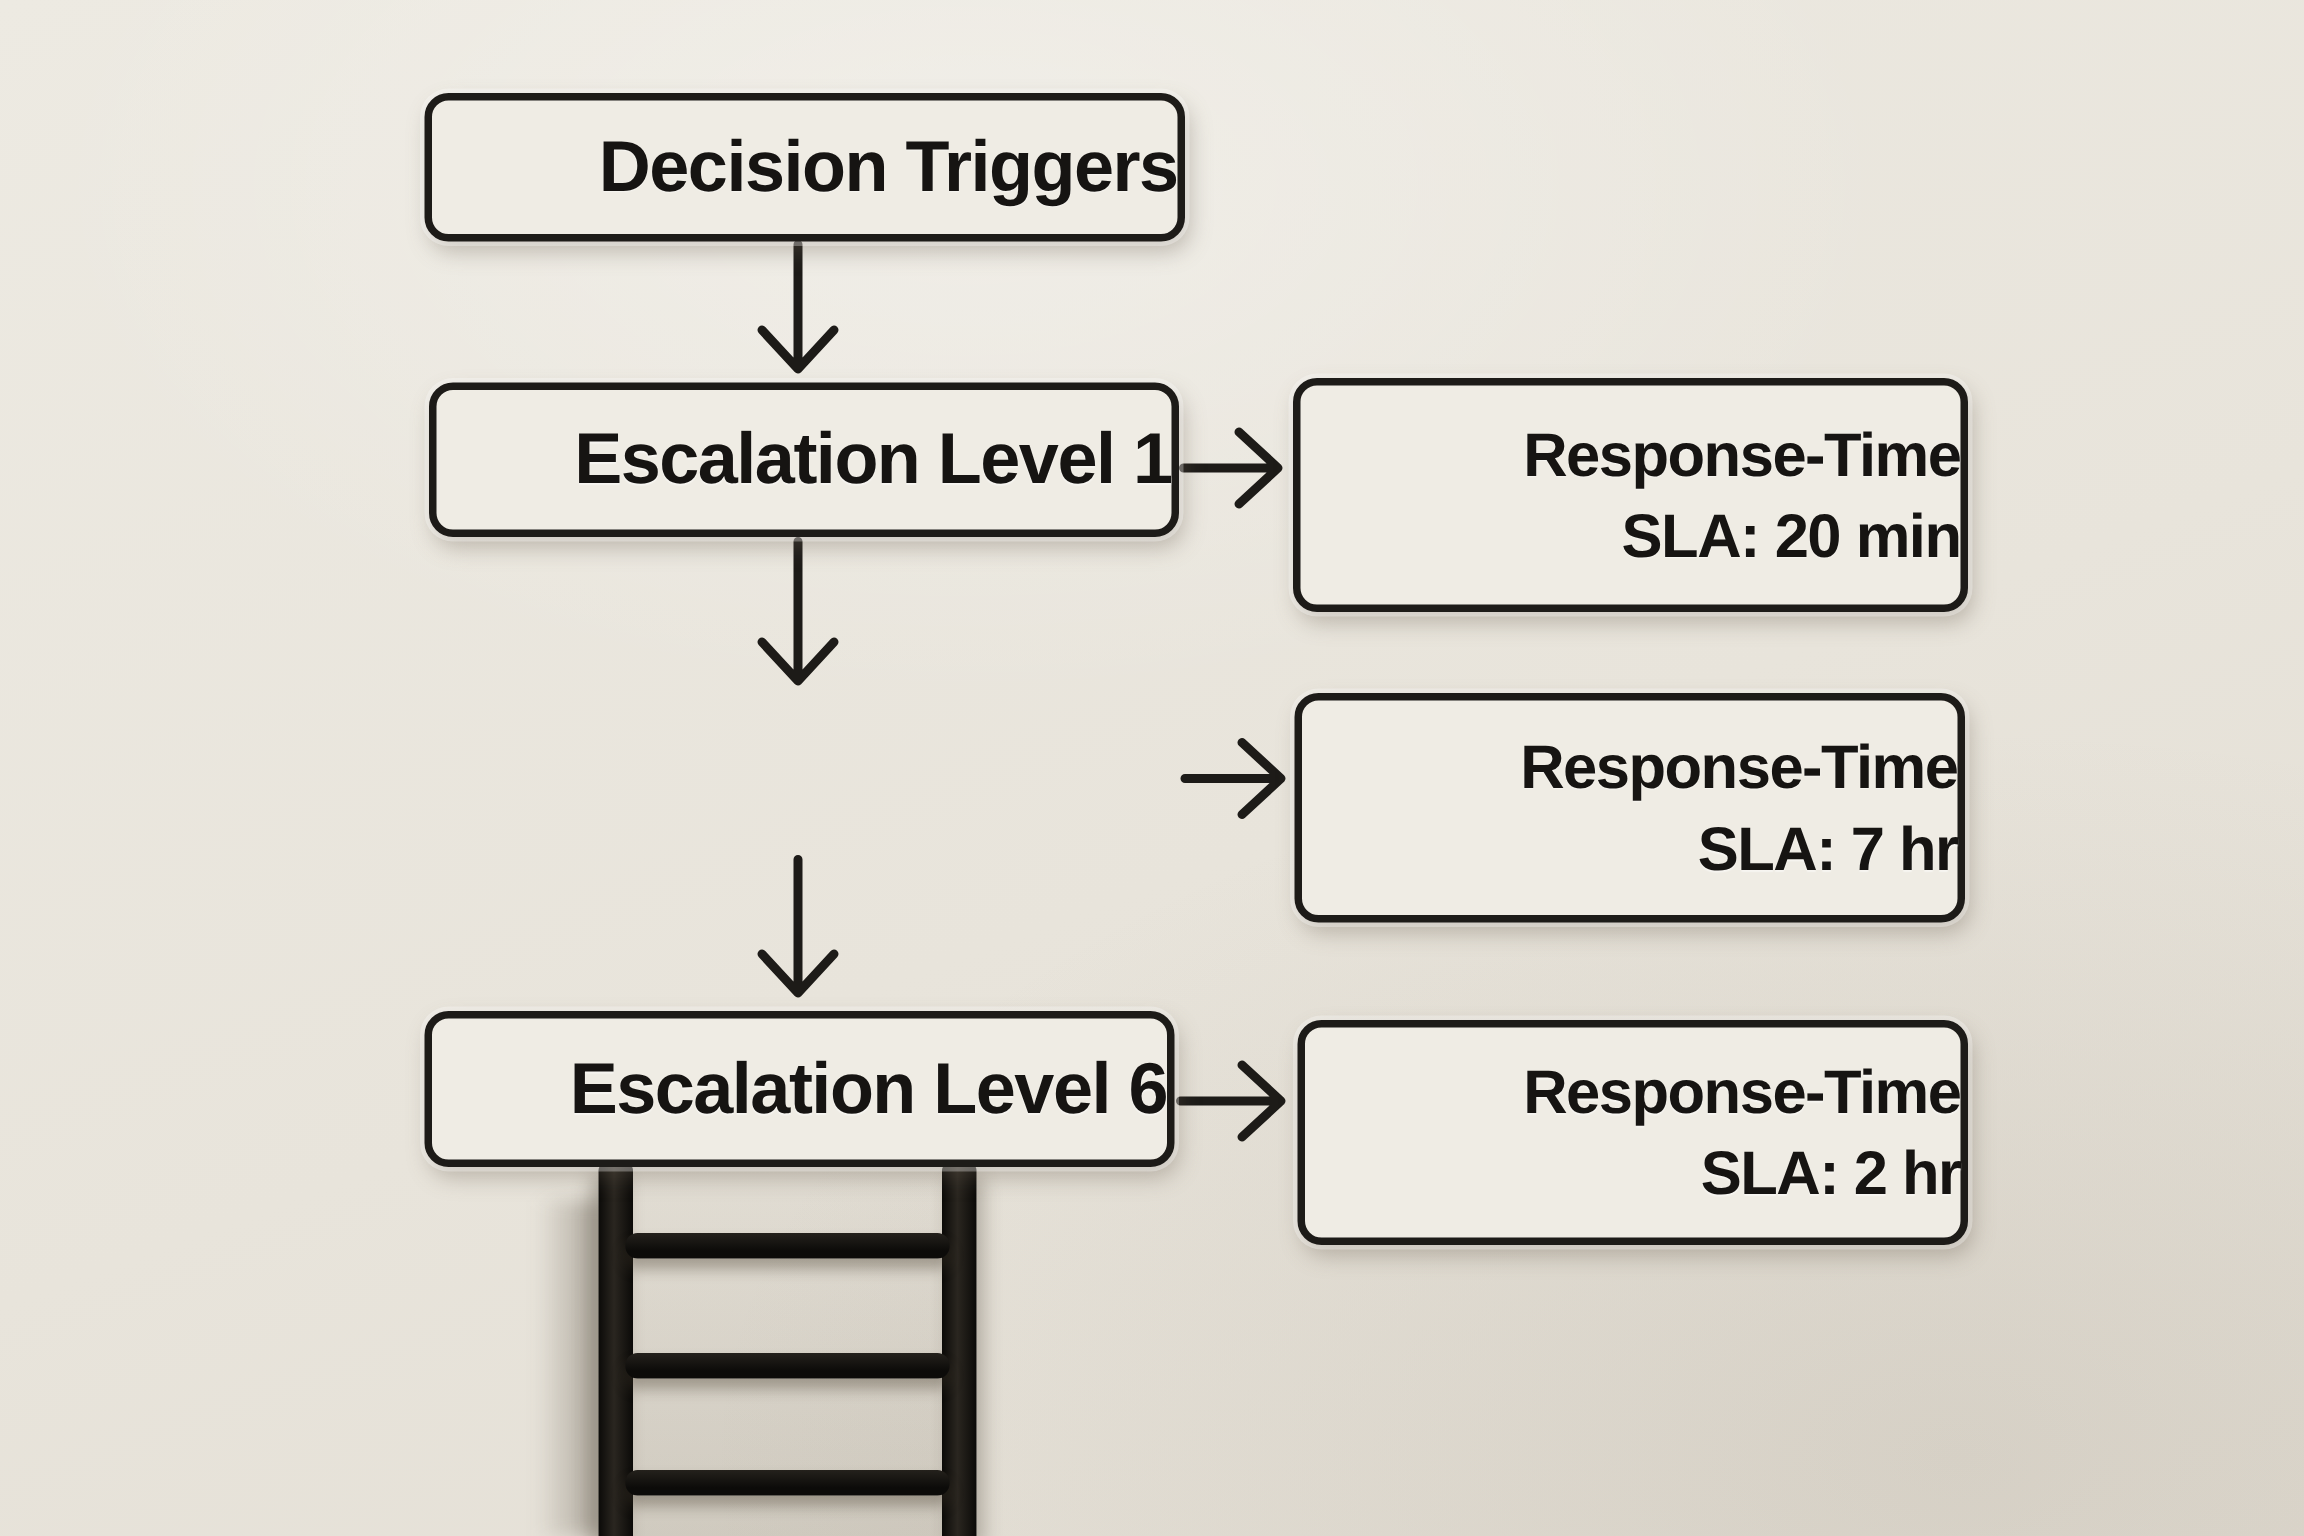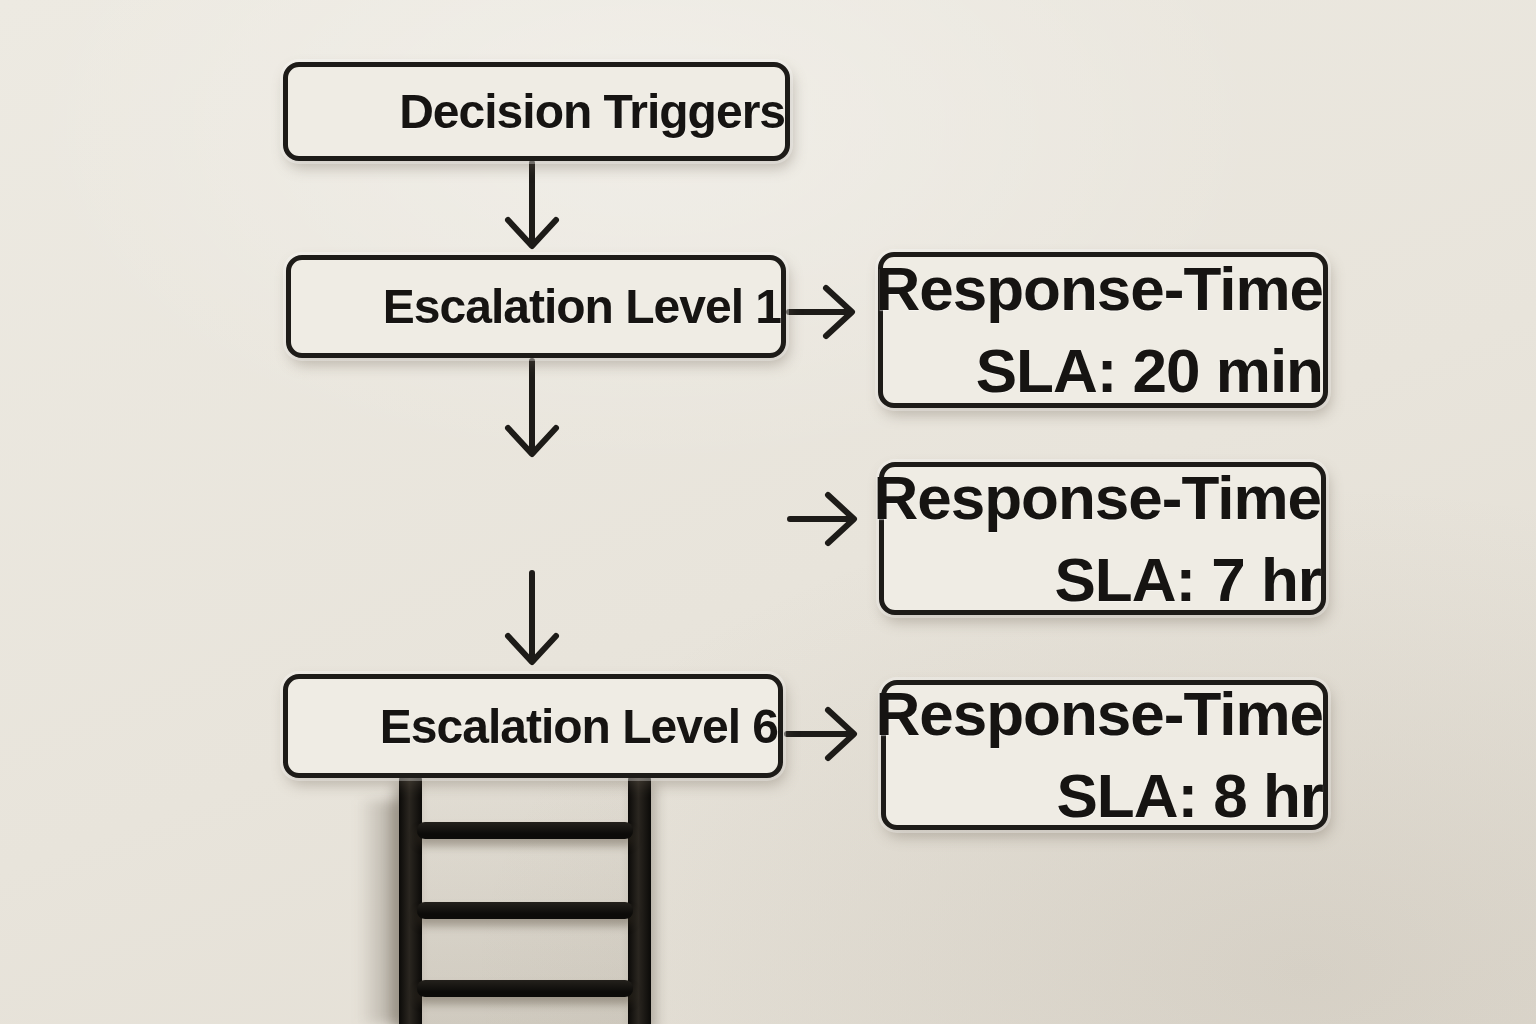--- a/index.html
+++ b/index.html
@@ -22,21 +22,21 @@
     border-radius: 16px;
     box-sizing: border-box;
     color: #161412;
     font-weight: 700;
     letter-spacing: -1px;
     box-shadow: 0 0 0 3px rgba(255,255,255,0.30), 3px 7px 14px rgba(105,95,80,0.35);
     text-shadow: 0 1px 1px rgba(255,255,255,0.5);
     white-space: nowrap;
   }
   .node.main { font-size: 48px; }
-  .node.sla  { font-size: 62px; line-height: 1.32; margin-left: 16px; }
+  .node.sla  { font-size: 41px; line-height: 1.32; }
   .arrows { position:absolute; left:0; top:0; width:1536px; height:1024px; pointer-events:none; }
   .arrows path { stroke:#1d1b18; stroke-width:6; fill:none; stroke-linecap:round; stroke-linejoin:round; }
   
   .rail {
     position:absolute; width:23px; top:776px; height:248px;
     background: linear-gradient(to right, #0b0a08, #2a2620 45%, #0b0a08);
     border-radius: 4px 4px 0 0;
   }
   .rail.left  { left:399px; box-shadow:-5px 8px 12px rgba(70,60,46,0.35); }
   .rail.right { left:628px; box-shadow: 5px 8px 12px rgba(70,60,46,0.30); }
@@ -96,16 +96,16 @@
     <span>SLA: 20 min</span>
   </div>
 
   <div class="node sla" style="left:863px; top:462px; width:447px; height:153px;">
     <span>Response-Time</span>
     <span>SLA: 7 hr</span>
   </div>
 
   <div class="node sla" style="left:865px; top:680px; width:447px; height:150px;">
     <span>Response-Time</span>
-    <span>SLA: 8 hr</span>
+    <span>SLA: 2 hr</span>
   </div>
 
 </div>
 
 </body></html>

